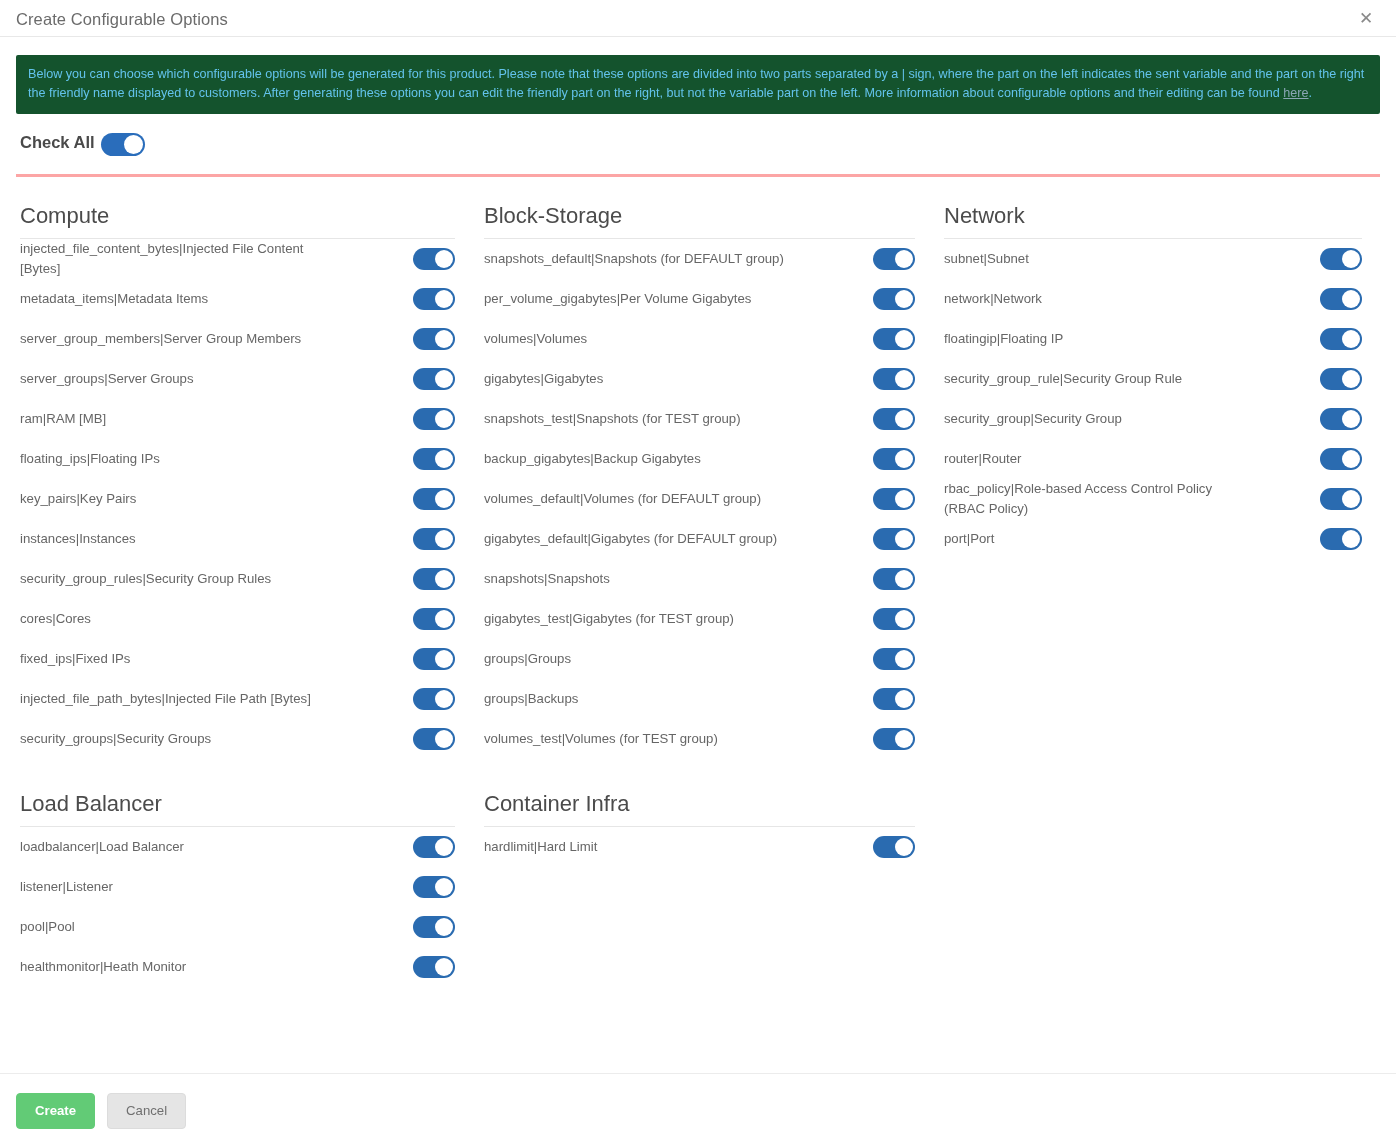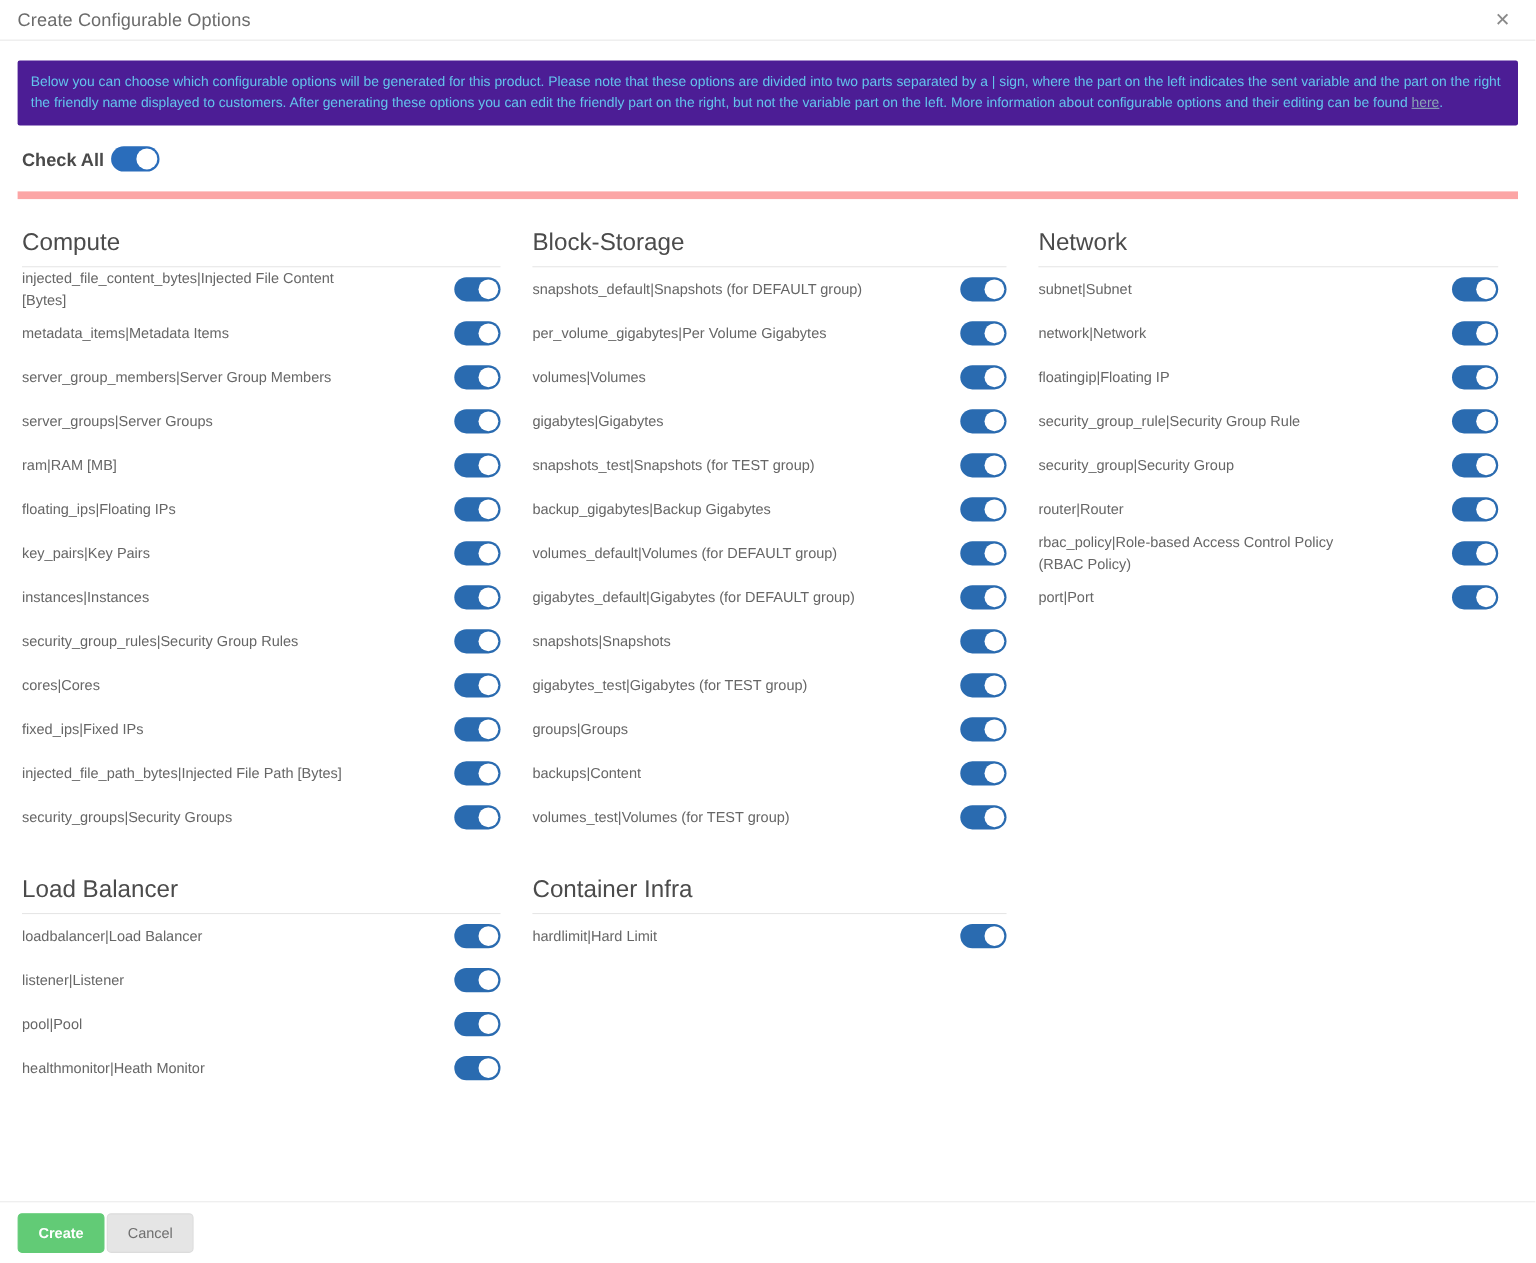--- a/index.html
+++ b/index.html
@@ -49,39 +49,39 @@
     padding: 0;
     font-family: "Liberation Sans", sans-serif;
   }
 
   
   .modal-body {
     padding: 18px 16px 0 16px;
   }
 
   .info-banner {
-    background: #4c1d95;
+    background: #14532d;
     color: #63c3ec;
     font-size: 12.6px;
     line-height: 19px;
     padding: 10px 12px 11px 12px;
     border-radius: 2px;
   }
   .info-banner a {
     color: #8aa6b5;
     text-decoration: underline;
   }
 
   
   .check-all-row {
     display: flex;
-    align-items: flex-end;
+    align-items: flex-start;
     gap: 6px;
     padding: 19px 4px 18px 4px;
-    border-bottom: 7px solid #fca5a5;
+    border-bottom: 3px solid #fca5a5;
     margin-bottom: 0;
   }
   .check-all-label {
     font-size: 16.5px;
     font-weight: bold;
     color: #4a4a4a;
   }
 
   
   .toggle {
@@ -154,25 +154,25 @@
     max-width: 300px;
   }
   .col-network .opt-label { max-width: 290px; }
 
   
   .modal-footer {
     position: absolute;
     left: 0;
     right: 0;
     bottom: 0;
-    height: 56px;
+    height: 75px;
     border-top: 1px solid #ececec;
     display: flex;
     align-items: center;
-    gap: 2px;
+    gap: 12px;
     padding: 0 16px;
     background: #fff;
   }
   .btn {
     font-family: "Liberation Sans", sans-serif;
     font-size: 13.2px;
     border-radius: 4px;
     padding: 9px 18px;
     cursor: pointer;
     line-height: 16px;
@@ -313,21 +313,21 @@
           </div>
         <div class="opt-row">
             <span class="opt-label">gigabytes_test|Gigabytes (for TEST group)</span>
             <button class="toggle"></button>
           </div>
         <div class="opt-row">
             <span class="opt-label">groups|Groups</span>
             <button class="toggle"></button>
           </div>
         <div class="opt-row">
-            <span class="opt-label">backups|Content</span>
+            <span class="opt-label">groups|Backups</span>
             <button class="toggle"></button>
           </div>
         <div class="opt-row">
             <span class="opt-label">volumes_test|Volumes (for TEST group)</span>
             <button class="toggle"></button>
           </div>
       </div>
     </div>
 
     <div class="col col-network">

